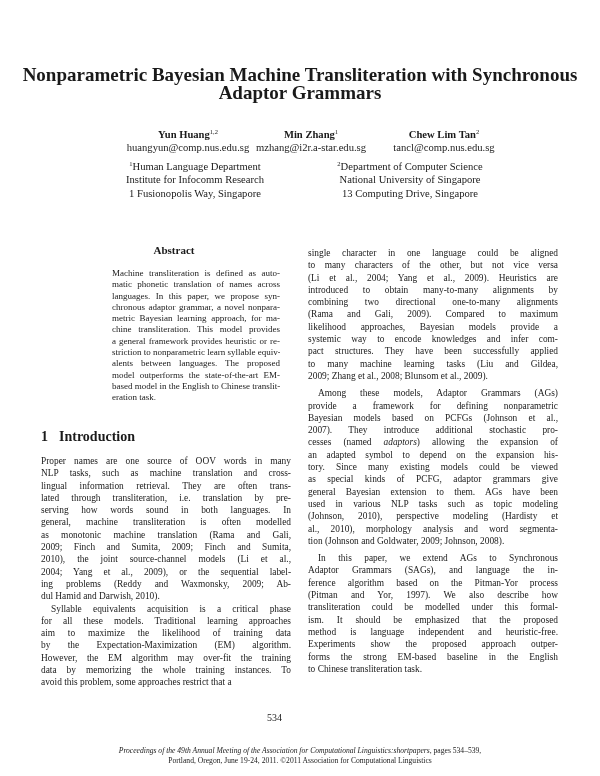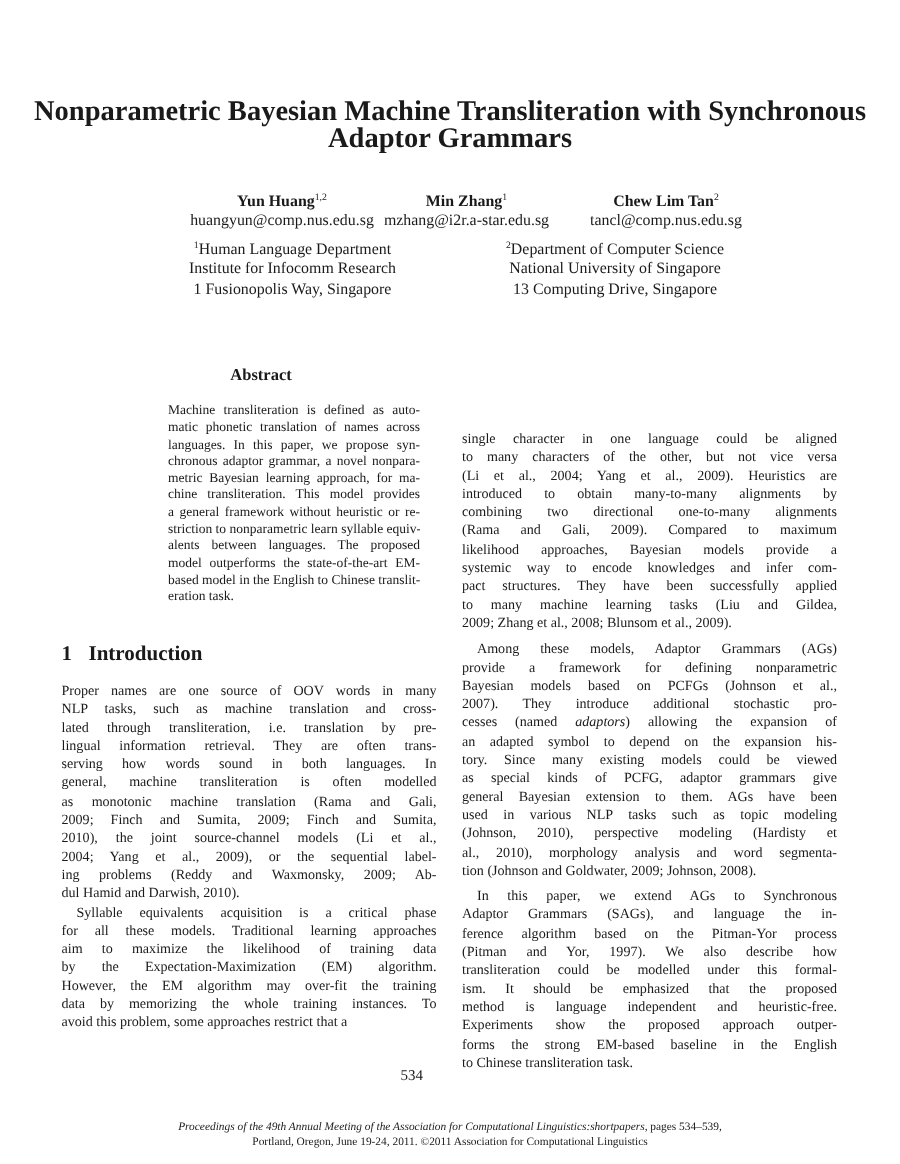--- a/index.html
+++ b/index.html
@@ -64,55 +64,55 @@
 
 <div class="abs-title">Abstract</div>
 
 <div class="col-lines abstract-lines" id="abstract-col" style="left:92px; top:268px; width:168px;margin-left:20px;">
     <span class="ln">Machine transliteration is defined as auto-</span>
     <span class="ln">matic phonetic translation of names across</span>
     <span class="ln">languages.  In this paper, we propose syn-</span>
     <span class="ln">chronous adaptor grammar, a novel nonpara-</span>
     <span class="ln">metric Bayesian learning approach, for ma-</span>
     <span class="ln">chine transliteration.  This model provides</span>
-    <span class="ln">a general framework without heuristic or re-</span>
+    <span class="ln">a general framework provides heuristic or re-</span>
     <span class="ln">striction to nonparametric learn syllable equiv-</span>
     <span class="ln">alents between languages.  The proposed</span>
     <span class="ln">model outperforms the state-of-the-art EM-</span>
     <span class="ln">based model in the English to Chinese translit-</span>
     <span class="ln last">eration task.</span>
   </div>
 
 <div class="section-head">
   <span class="num">1</span><span>Introduction</span>
 </div>
 
 <div class="col-lines" id="left-col" style="left:41px; top:455px; width:250px;">
     <span class="ln">Proper names are one source of OOV words in many</span>
     <span class="ln">NLP tasks, such as machine translation and cross-</span>
+    <span class="ln">lingual information retrieval. They are often trans-</span>
     <span class="ln">lated through transliteration, i.e. translation by pre-</span>
-    <span class="ln">lingual information retrieval. They are often trans-</span>
     <span class="ln">serving how words sound in both languages.  In</span>
     <span class="ln">general, machine transliteration is often modelled</span>
     <span class="ln">as monotonic machine translation (Rama and Gali,</span>
     <span class="ln">2009; Finch and Sumita, 2009; Finch and Sumita,</span>
     <span class="ln">2010), the joint source-channel models (Li et al.,</span>
     <span class="ln">2004; Yang et al., 2009), or the sequential label-</span>
     <span class="ln">ing problems (Reddy and Waxmonsky, 2009; Ab-</span>
     <span class="ln last">dul Hamid and Darwish, 2010).</span>
     <span class="ln indent">Syllable equivalents acquisition is a critical phase</span>
     <span class="ln">for all these models. Traditional learning approaches</span>
     <span class="ln">aim to maximize the likelihood of training data</span>
     <span class="ln">by the Expectation-Maximization (EM) algorithm.</span>
     <span class="ln">However, the EM algorithm may over-fit the training</span>
     <span class="ln">data by memorizing the whole training instances. To</span>
     <span class="ln last">avoid this problem, some approaches restrict that a</span>
   </div>
 
-<div class="col-lines" id="right-col" style="left:308px; top:247px; width:250px;margin-top:40px;">
+<div class="col-lines" id="right-col" style="left:308px; top:247px; width:250px;">
     <span class="ln">single character in one language could be aligned</span>
     <span class="ln">to many characters of the other, but not vice versa</span>
     <span class="ln">(Li et al., 2004; Yang et al., 2009).  Heuristics are</span>
     <span class="ln">introduced to obtain many-to-many alignments by</span>
     <span class="ln">combining two directional one-to-many alignments</span>
     <span class="ln">(Rama and Gali, 2009).  Compared to maximum</span>
     <span class="ln">likelihood approaches, Bayesian models provide a</span>
     <span class="ln">systemic way to encode knowledges and infer com-</span>
     <span class="ln">pact structures. They have been successfully applied</span>
     <span class="ln">to many machine learning tasks (Liu and Gildea,</span>

